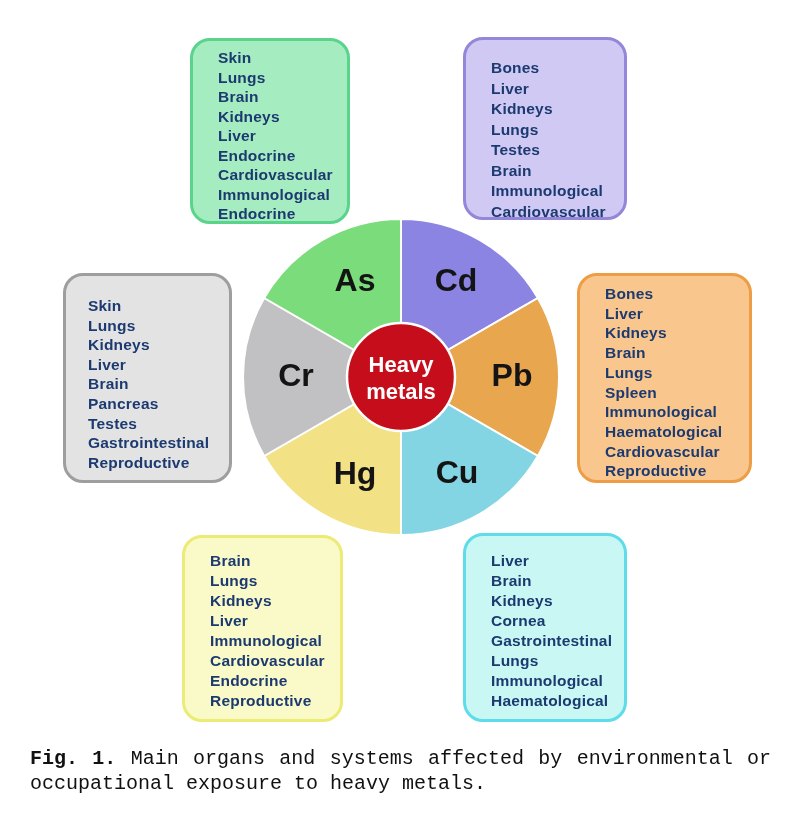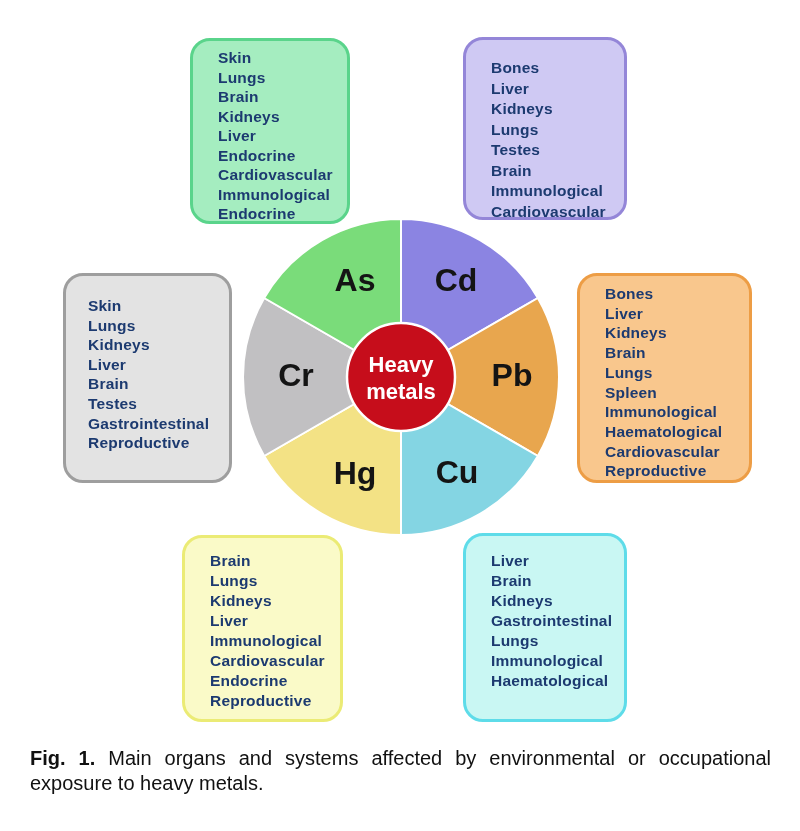--- a/index.html
+++ b/index.html
@@ -71,21 +71,21 @@
     text-anchor: middle;
     dominant-baseline: central;
   }
 
   
   #caption {
     position: absolute;
     left: 30px;
     top: 746px;
     width: 741px;
-    font-family: Liberation Sans, sans-serif;
+    font-family: Liberation Mono, monospace;
     font-size: 20px;
     line-height: 25px;
     color: #111111;
     text-align: justify;
   }
   .cap-label { font-weight: bold; }
 </style>
 </head>
 <body>
 
@@ -124,40 +124,42 @@
     <div class="organ">Cardiovascular</div>
     <div class="organ">Reproductive</div>
   </div>
 
 <div class="obox" id="box-cr" style="background-color: rgb(227, 227, 227); border-color: rgb(158, 158, 158);">
     <div class="organ">Skin</div>
     <div class="organ">Lungs</div>
     <div class="organ">Kidneys</div>
     <div class="organ">Liver</div>
     <div class="organ">Brain</div>
+    <div class="organ">Pancreas</div>
     <div class="organ">Testes</div>
     <div class="organ">Gastrointestinal</div>
     <div class="organ">Reproductive</div>
   </div>
 
 <div class="obox" id="box-hg" style="background-color: rgb(250, 250, 200); border-color: rgb(235, 235, 117);">
     <div class="organ">Brain</div>
     <div class="organ">Lungs</div>
     <div class="organ">Kidneys</div>
     <div class="organ">Liver</div>
     <div class="organ">Immunological</div>
     <div class="organ">Cardiovascular</div>
     <div class="organ">Endocrine</div>
     <div class="organ">Reproductive</div>
   </div>
 
 <div class="obox" id="box-cu" style="background-color: rgb(201, 247, 243); border-color: rgb(94, 220, 233);">
     <div class="organ">Liver</div>
     <div class="organ">Brain</div>
     <div class="organ">Kidneys</div>
+    <div class="organ">Cornea</div>
     <div class="organ">Gastrointestinal</div>
     <div class="organ">Lungs</div>
     <div class="organ">Immunological</div>
     <div class="organ">Haematological</div>
   </div>
 
 <svg id="pie" viewBox="-160 -160 320 320">
   <path class="wedge" d="M0 0 L0 -158 A158 158 0 0 1 136.83 -79 Z" style="fill: rgb(139, 132, 226);"></path>
   <path class="wedge" d="M0 0 L136.83 -79 A158 158 0 0 1 136.83 79 Z" style="fill: rgb(232, 166, 78);"></path>
   <path class="wedge" d="M0 0 L136.83 79 A158 158 0 0 1 0 158 Z" style="fill: rgb(132, 213, 227);"></path>

